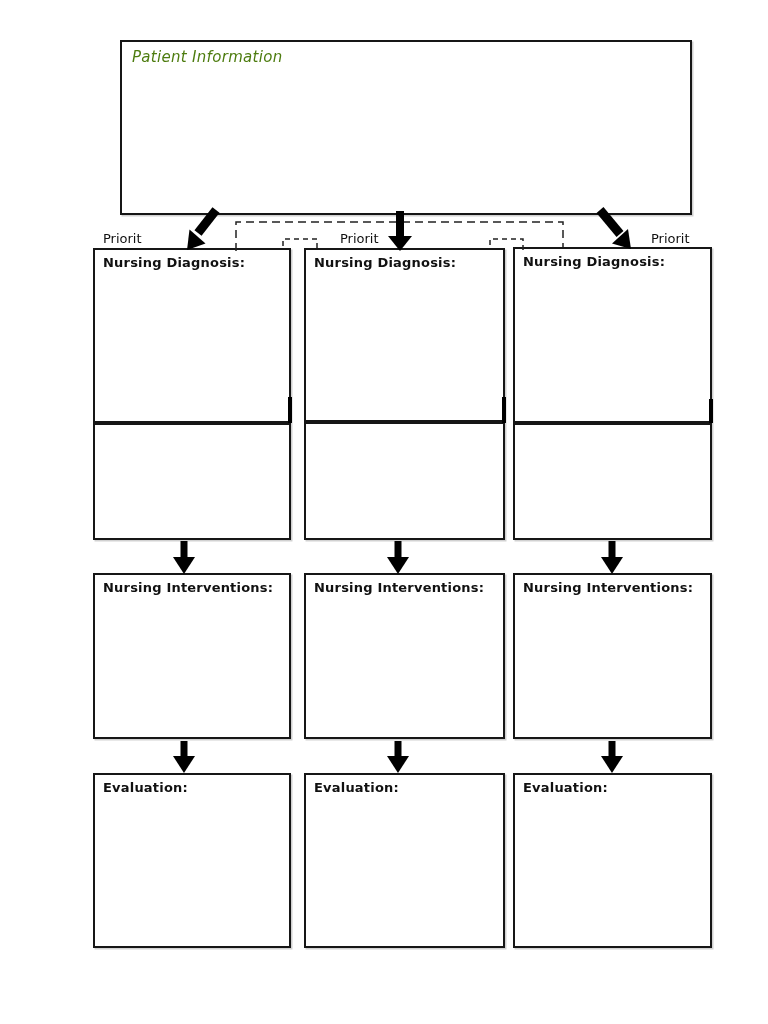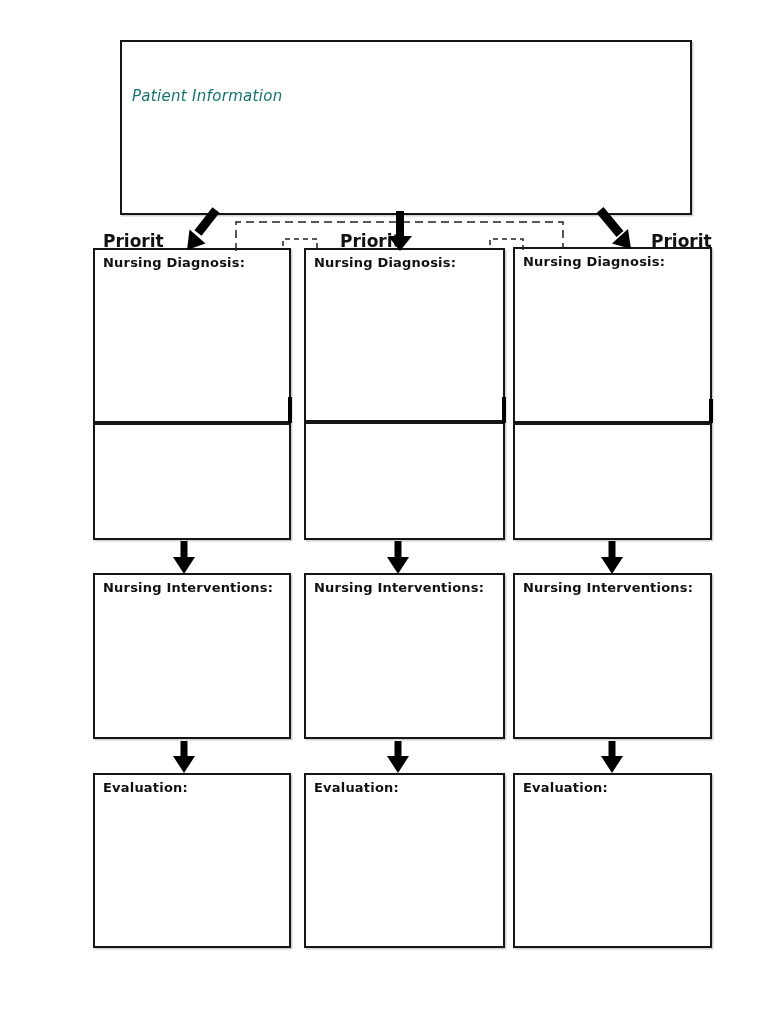--- a/index.html
+++ b/index.html
@@ -23,29 +23,28 @@
     padding:5px 8px 0 8px;
     font-size:13px;
     font-weight:700;
     letter-spacing:0.2px;
     white-space:nowrap;
   }
   .patient-info .label{
     font-weight:400;
     font-style:italic;
     font-size:15px;
-    color:#0f766e;
+    color:#4d7c0f;
     padding:6px 6px 0 10px;
     letter-spacing:0.3px;
-    margin-top:39px;
   }
   .priority{
     position:absolute;
-    font-size:17px;
-    font-weight:700;
+    font-size:13px;
+    font-weight:400;
     white-space:nowrap;
   }
   .overlay{
     position:absolute;
     left:0;top:0;width:768px;height:1024px;
     pointer-events:none;
   }
   
   .secondary{ border-top-width:2px; }
 </style>

